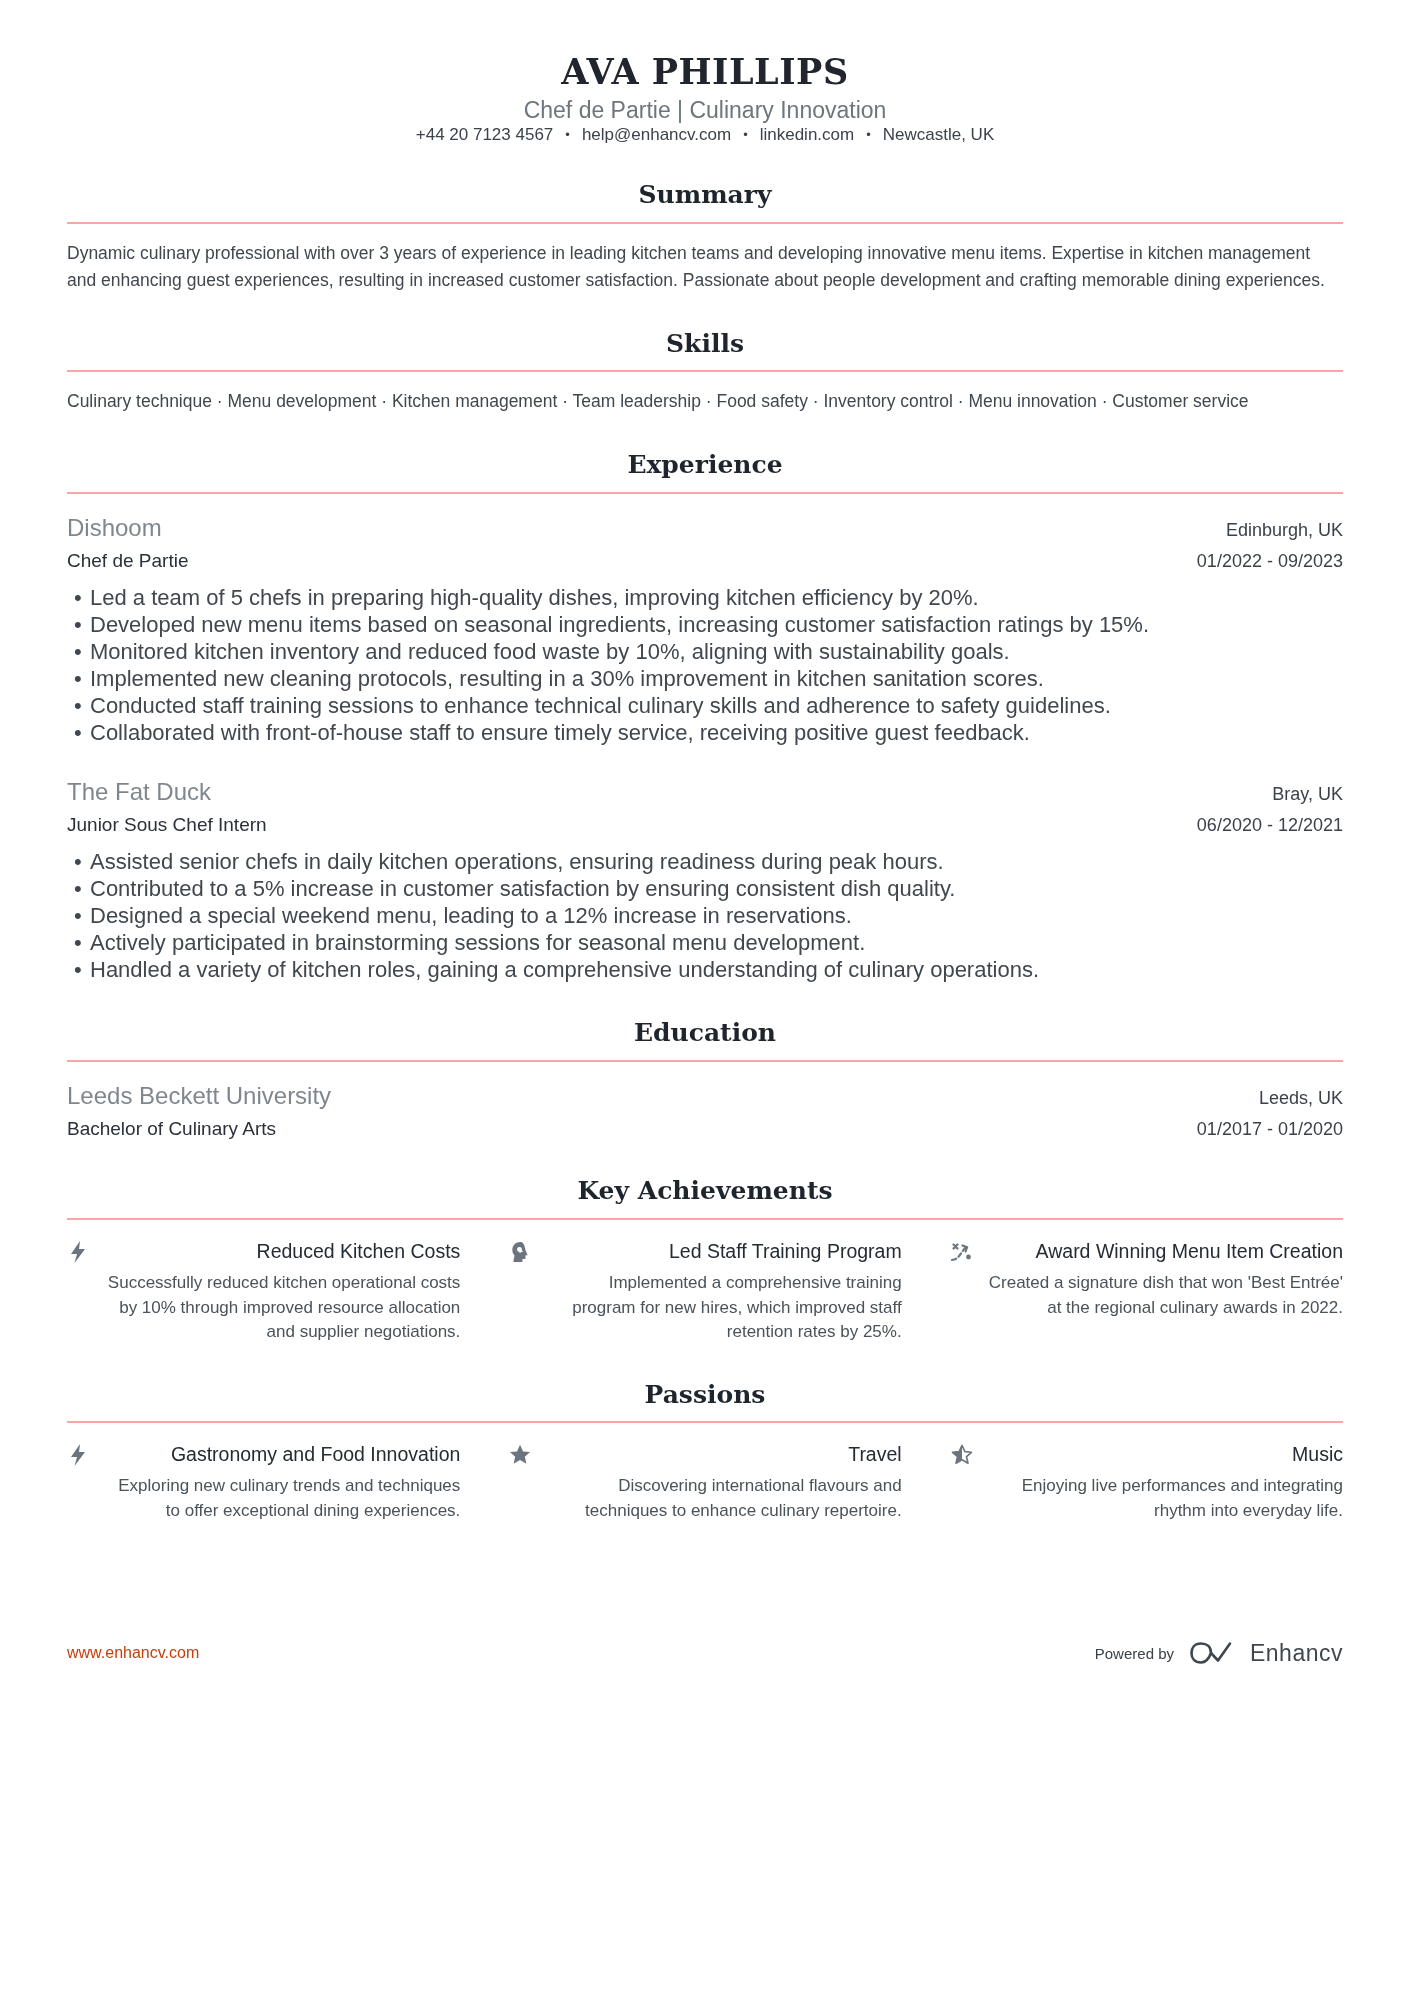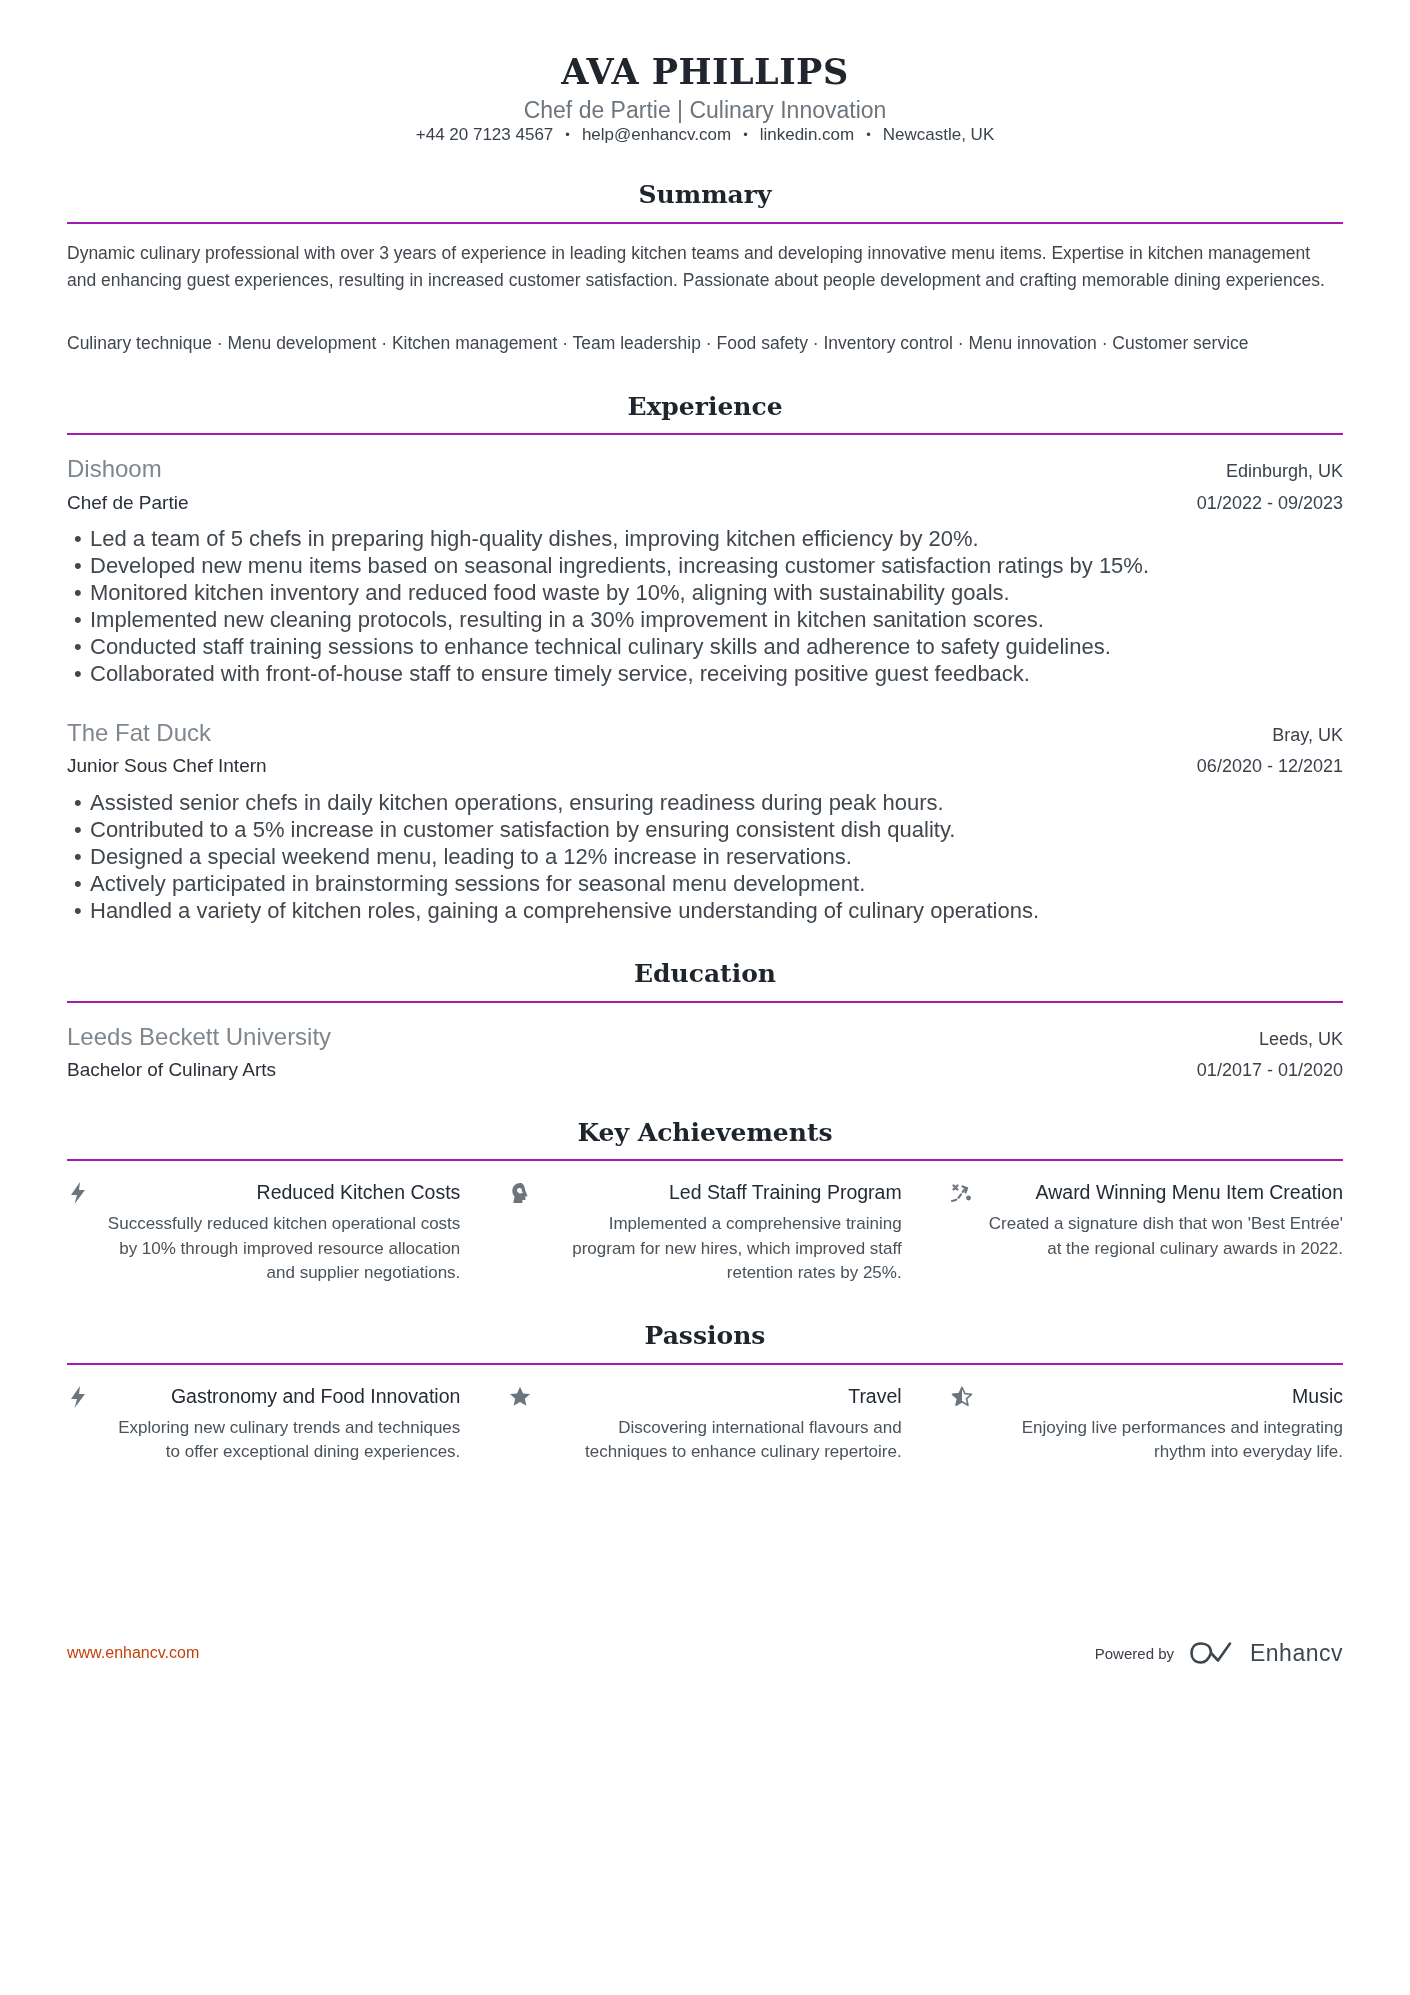--- a/index.html
+++ b/index.html
@@ -46,21 +46,21 @@
 
   
   .section { margin-top: 36px; }
   .section-title {
     font-family: "DejaVu Serif", serif;
     font-weight: 700;
     font-size: 25px;
     color: #1f252d;
     text-align: center;
     padding-bottom: 12px;
-    border-bottom: 2px solid #a21caf;
+    border-bottom: 2px solid #fca5a5;
     line-height: 1.15;
   }
   .section-body { margin-top: 16px; }
   .para {
     font-size: 17.5px;
     line-height: 27px;
     color: #40474e;
   }
 
   
@@ -170,20 +170,21 @@
   </div>
 
   <div class="section">
     <div class="section-title">Summary</div>
     <div class="section-body">
       <p class="para">Dynamic culinary professional with over 3 years of experience in leading kitchen teams and developing innovative menu items. Expertise in kitchen management and enhancing guest experiences, resulting in increased customer satisfaction. Passionate about people development and crafting memorable dining experiences.</p>
     </div>
   </div>
 
   <div class="section">
+    <div class="section-title">Skills</div>
     <div class="section-body">
       <p class="para">Culinary technique · Menu development · Kitchen management · Team leadership · Food safety · Inventory control · Menu innovation · Customer service</p>
     </div>
   </div>
 
   <div class="section">
     <div class="section-title">Experience</div>
 
     <div class="entry">
       <div class="row">

